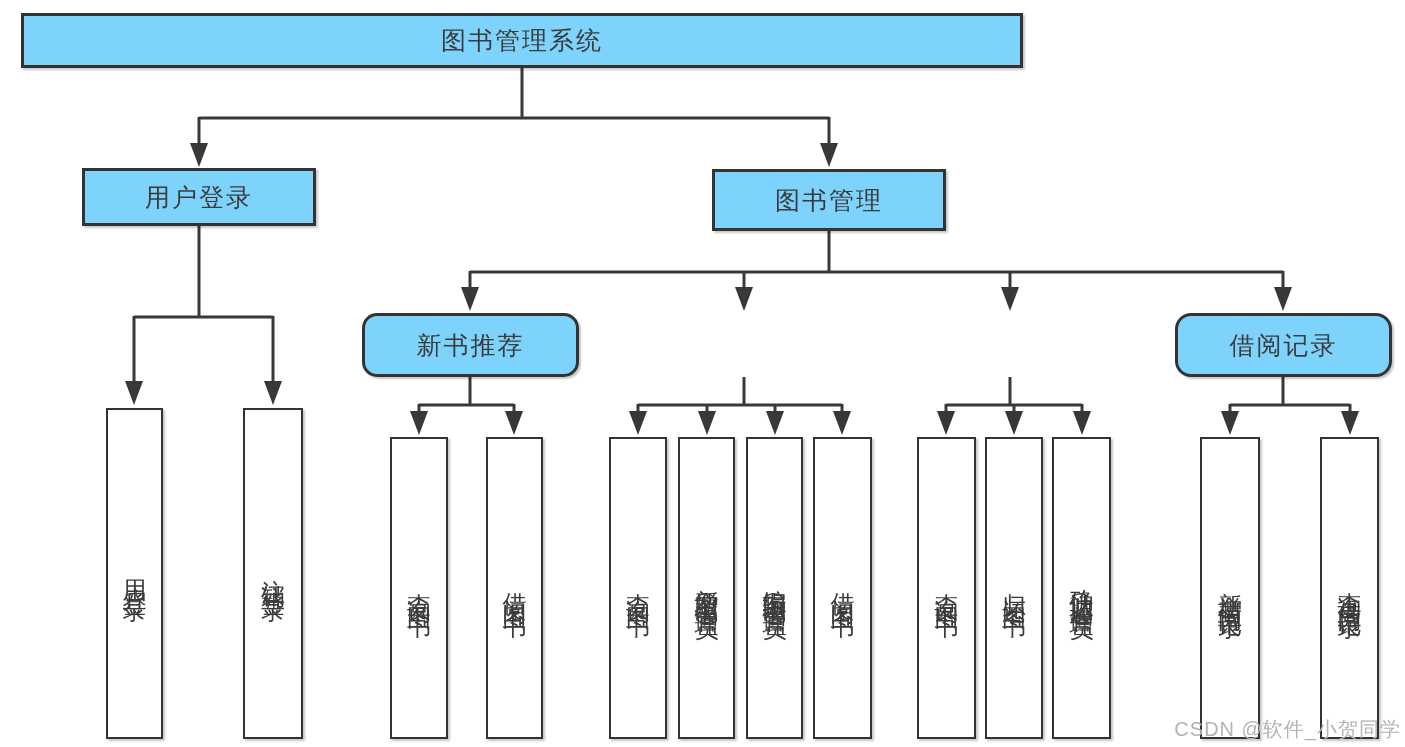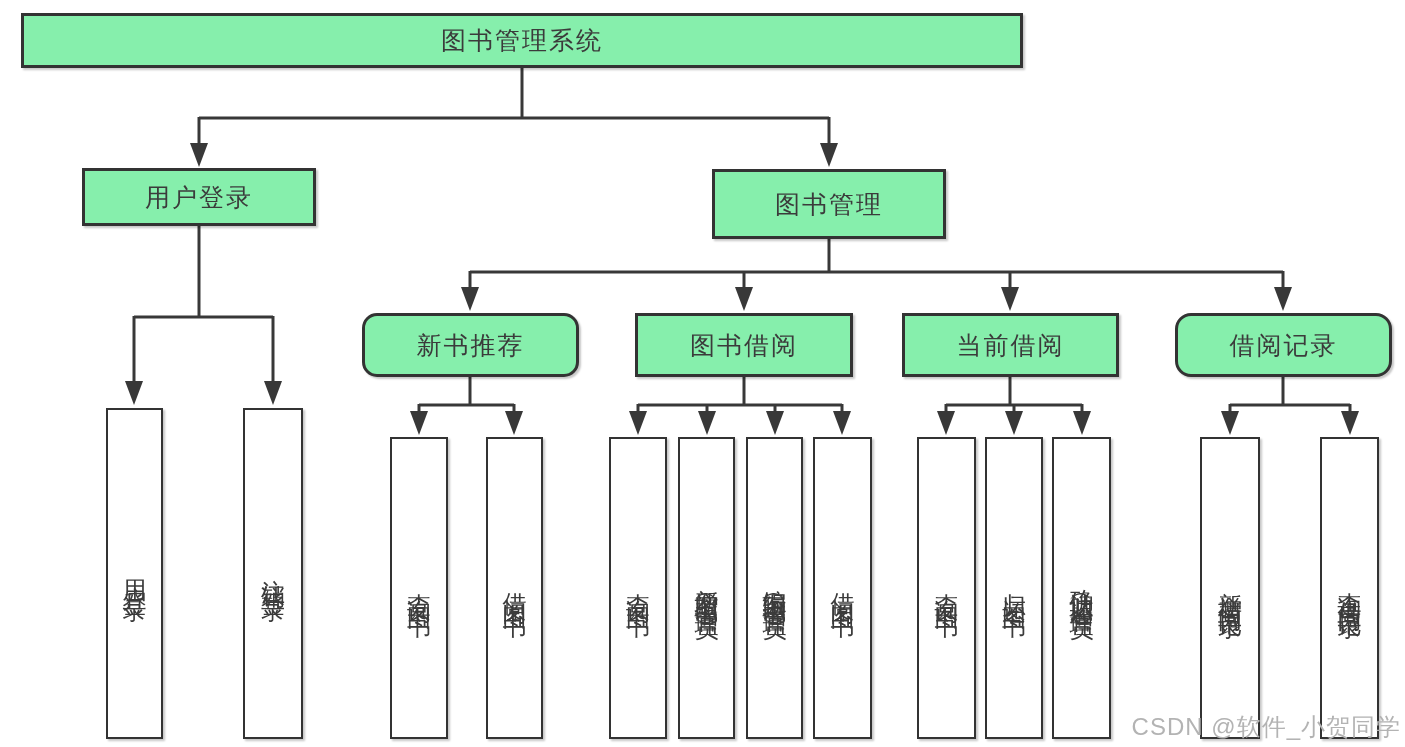--- a/index.html
+++ b/index.html
@@ -23,21 +23,21 @@
     stroke: #383838;
     stroke-width: 3;
   }
   svg.connectors polygon {
     fill: #383838;
     stroke: none;
   }
   .hbox {
     position: absolute;
     box-sizing: border-box;
-    background: #86efac;
+    background: #7dd3fc;
     border: 3px solid #333333;
     box-shadow: 2px 2px 2px rgba(0,0,0,0.22);
     display: flex;
     align-items: center;
     justify-content: center;
     font-size: 25px;
     letter-spacing: 2px;
     z-index: 2;
     white-space: nowrap;
   }
@@ -54,21 +54,21 @@
     text-orientation: upright;
     font-size: 24px;
     letter-spacing: 7px;
     line-height: 1;
     z-index: 2;
   }
   .watermark {
     position: absolute;
     right: 4px;
     bottom: 4px;
-    font-size: 24px;
+    font-size: 20px;
     letter-spacing: 1px;
     color: #b3b3b3;
     z-index: 5;
     pointer-events: none;
     white-space: nowrap;
   }
 </style>
 </head>
 <body>
 
@@ -146,28 +146,26 @@
       <polyline points="1230,404 1230,414"></polyline>
       <polygon points="1221,411 1239,411 1230,435"></polygon>
       <polyline points="1350,404 1350,414"></polyline>
       <polygon points="1341,411 1359,411 1350,435"></polygon>
     </g>
   </svg>
 
   <div class="hbox" style="left:21px; top:13px; width:1002px; height:55px;">图书管理系统</div>
 
   <div class="hbox" style="left:82px; top:168px; width:234px; height:58px;">用户登录</div>
-  <div class="hbox" style="left:712px; top:169px; width:234px; height:70px;">图书管理</div>
+  <div class="hbox" style="left:712px; top:169px; width:234px; height:62px;">图书管理</div>
 
   <div class="vbox" style="left:106px; top:408px; width:57px; height:331px;">用户登录</div>
   <div class="vbox" style="left:243px; top:408px; width:60px; height:331px;">注销登录</div>
 
   <div class="hbox" style="left:362px; top:313px; width:217px; height:64px;border-radius:15px;">新书推荐</div>
-  <div class="hbox" style="left:635px; top:313px; width:218px; height:64px;">图书借阅</div>
-  <div class="hbox" style="left:902px; top:313px; width:217px; height:64px;">当前借阅</div>
   <div class="hbox" style="left:1175px; top:313px; width:217px; height:64px;border-radius:16px;">借阅记录</div>
 
   <div class="vbox" style="left:390px; top:437px; width:58px; height:302px;">查询图书</div>
   <div class="vbox" style="left:486px; top:437px; width:57px; height:302px;">借阅图书</div>
 
   <div class="vbox" style="left:609px; top:437px; width:58px; height:302px;">查询图书</div>
   <div class="vbox" style="left:678px; top:437px; width:57px; height:302px; letter-spacing:4px;">新增图书（管理员）</div>
   <div class="vbox" style="left:746px; top:437px; width:57px; height:302px; letter-spacing:4px;">编辑图书（管理员）</div>
   <div class="vbox" style="left:813px; top:437px; width:59px; height:302px;">借阅图书</div>
 

